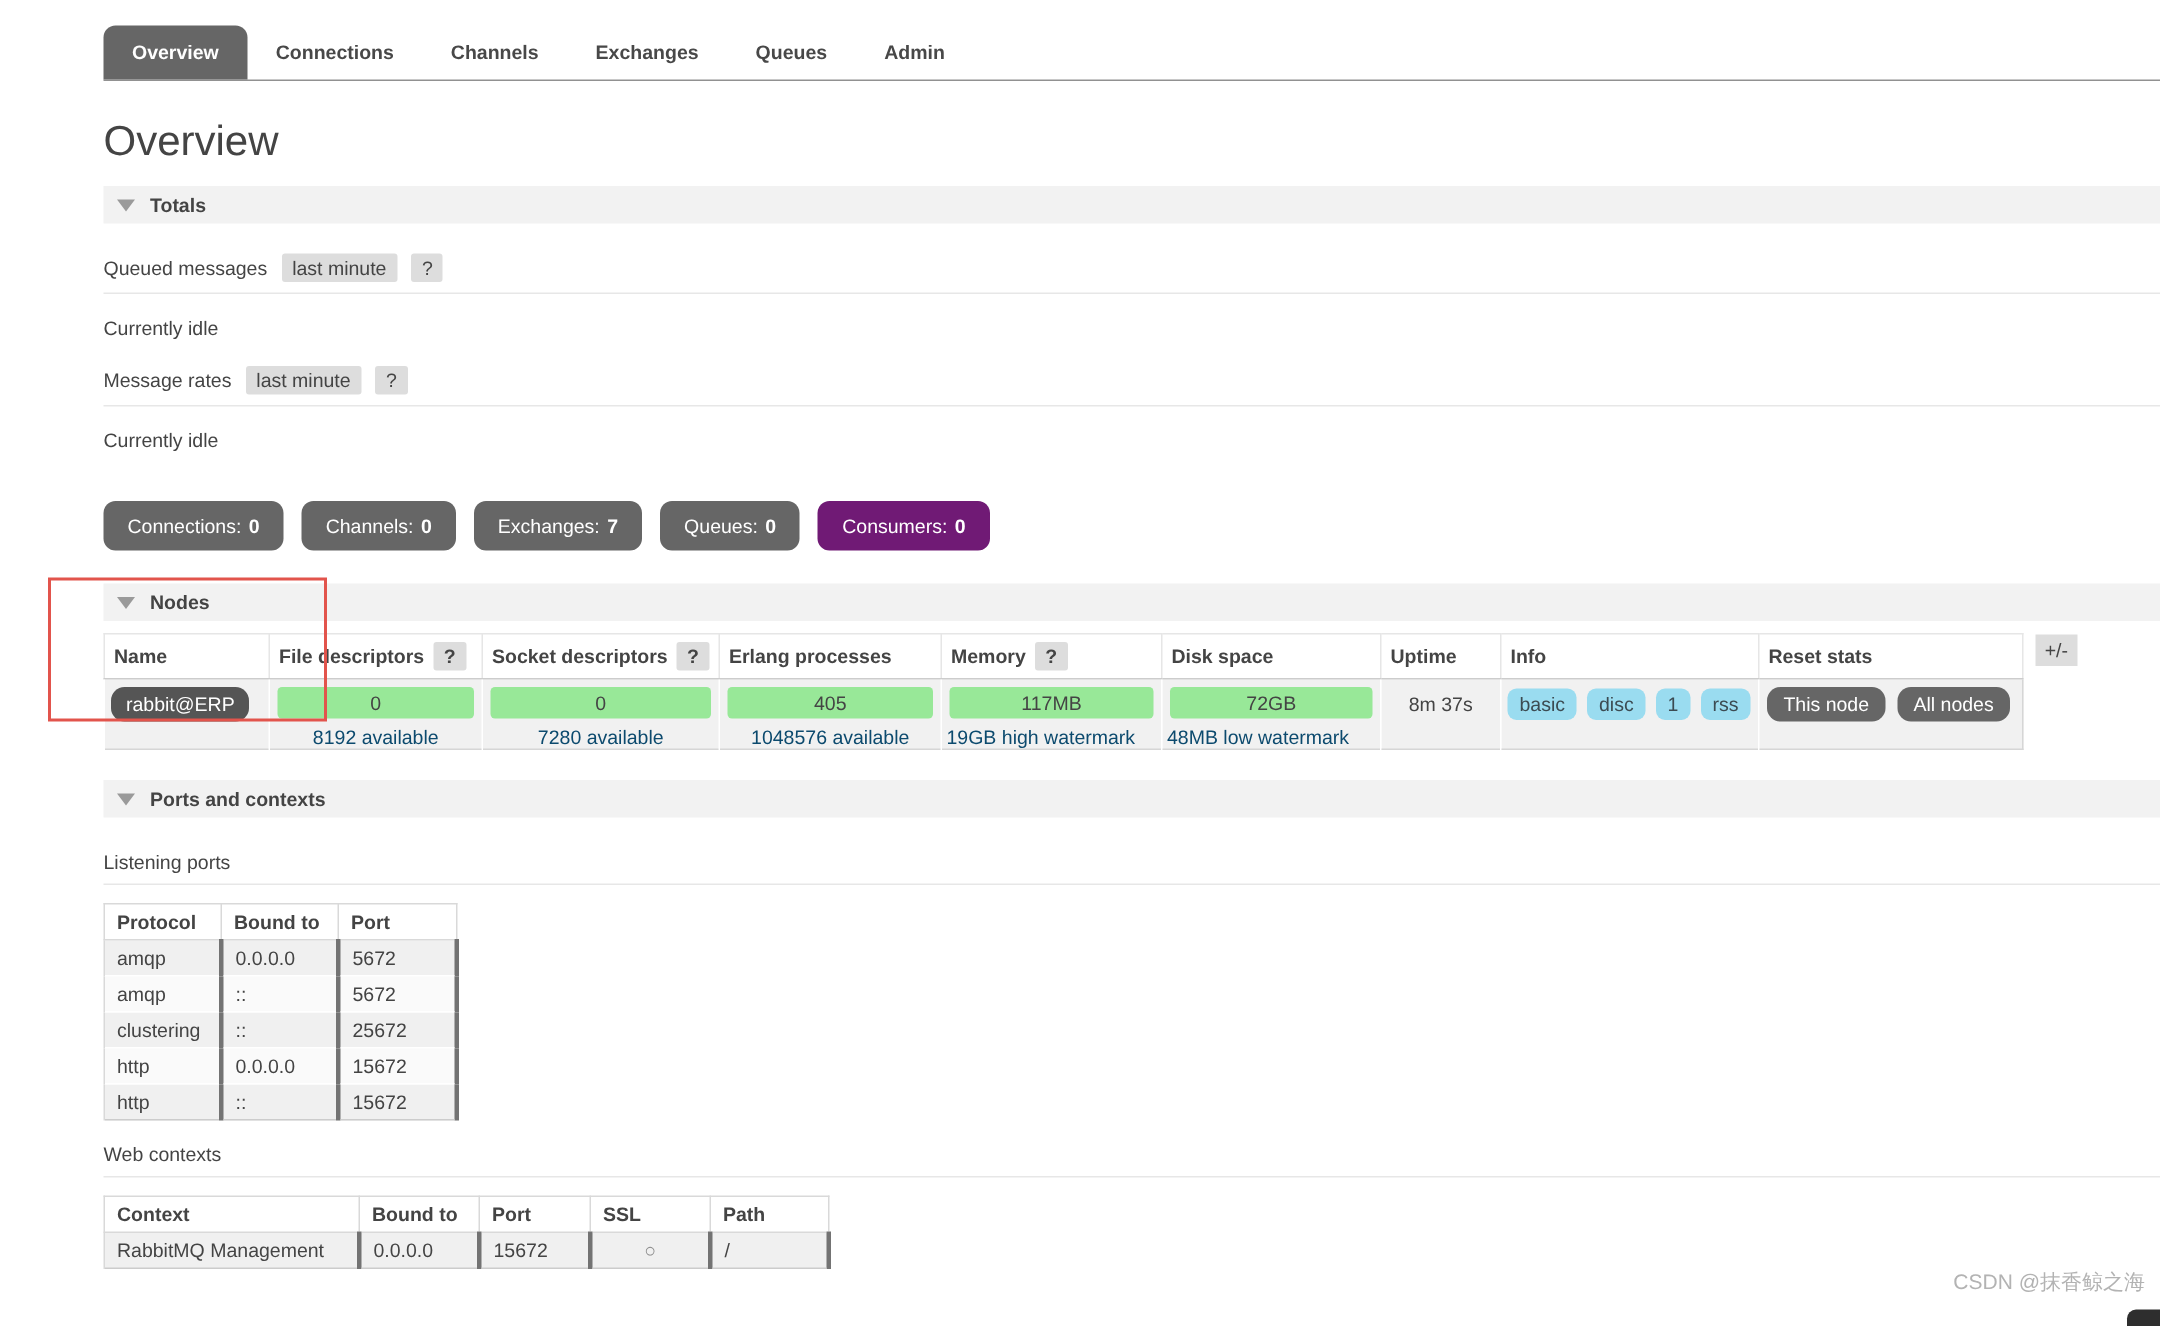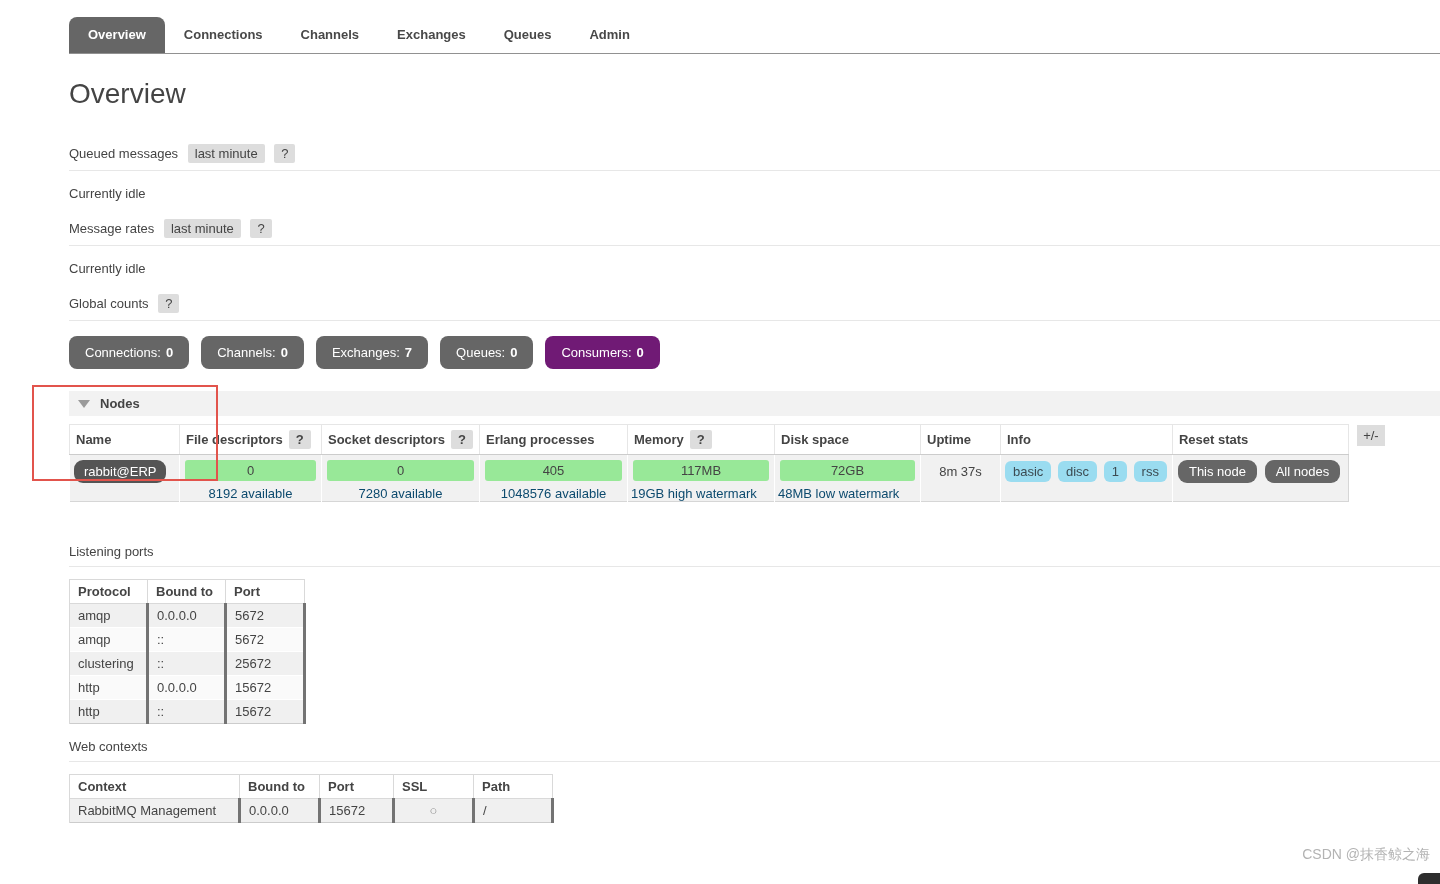--- a/index.html
+++ b/index.html
@@ -102,44 +102,44 @@
     <div class="tab">Channels</div>
     <div class="tab">Exchanges</div>
     <div class="tab">Queues</div>
     <div class="tab">Admin</div>
   </div>
 
   <h1 class="page-title">Overview</h1>
 
   <div class="gap14"></div>
 
+  <div class="section-bar">
+    <span class="tri"></span>
+    <span class="stitle">Totals</span>
+  </div>
 
   <div class="gap20"></div>
   <div class="subhead">
     <span>Queued messages</span>
     <span class="badge-gray">last minute</span>
     <span class="badge-gray">?</span>
   </div>
   <div class="gap15"></div>
   <div class="subhead-plain">Currently idle</div>
 
   <div class="gap18"></div>
   <div class="subhead">
     <span>Message rates</span>
     <span class="badge-gray">last minute</span>
     <span class="badge-gray">?</span>
   </div>
   <div class="gap15"></div>
   <div class="subhead-plain">Currently idle</div>
 
   <div class="gap18"></div>
-  <div class="subhead">
-    <span>Global counts</span>
-    <span class="badge-gray">?</span>
-  </div>
 
   <div class="count-row">
     <div class="count-btn">
       <span>Connections:</span>
         <b>0</b>
     </div>
     <div class="count-btn">
       <span>Channels:</span>
         <b>0</b>
     </div>
@@ -218,20 +218,24 @@
             <span class="reset-btn">All nodes</span>
           </td>
         </tr>
       </tbody>
     </table>
     <span class="plusminus">+/-</span>
   </div>
 
   <div class="gap20"></div>
 
+  <div class="section-bar">
+    <span class="tri"></span>
+    <span class="stitle">Ports and contexts</span>
+  </div>
 
   <div class="gap22"></div>
   <div class="subhead">Listening ports</div>
 
   <table class="mini-table">
     <thead>
       <tr>
         <th style="width:78px">Protocol</th>
         <th style="width:78px">Bound to</th>
         <th style="width:79px">Port</th>

